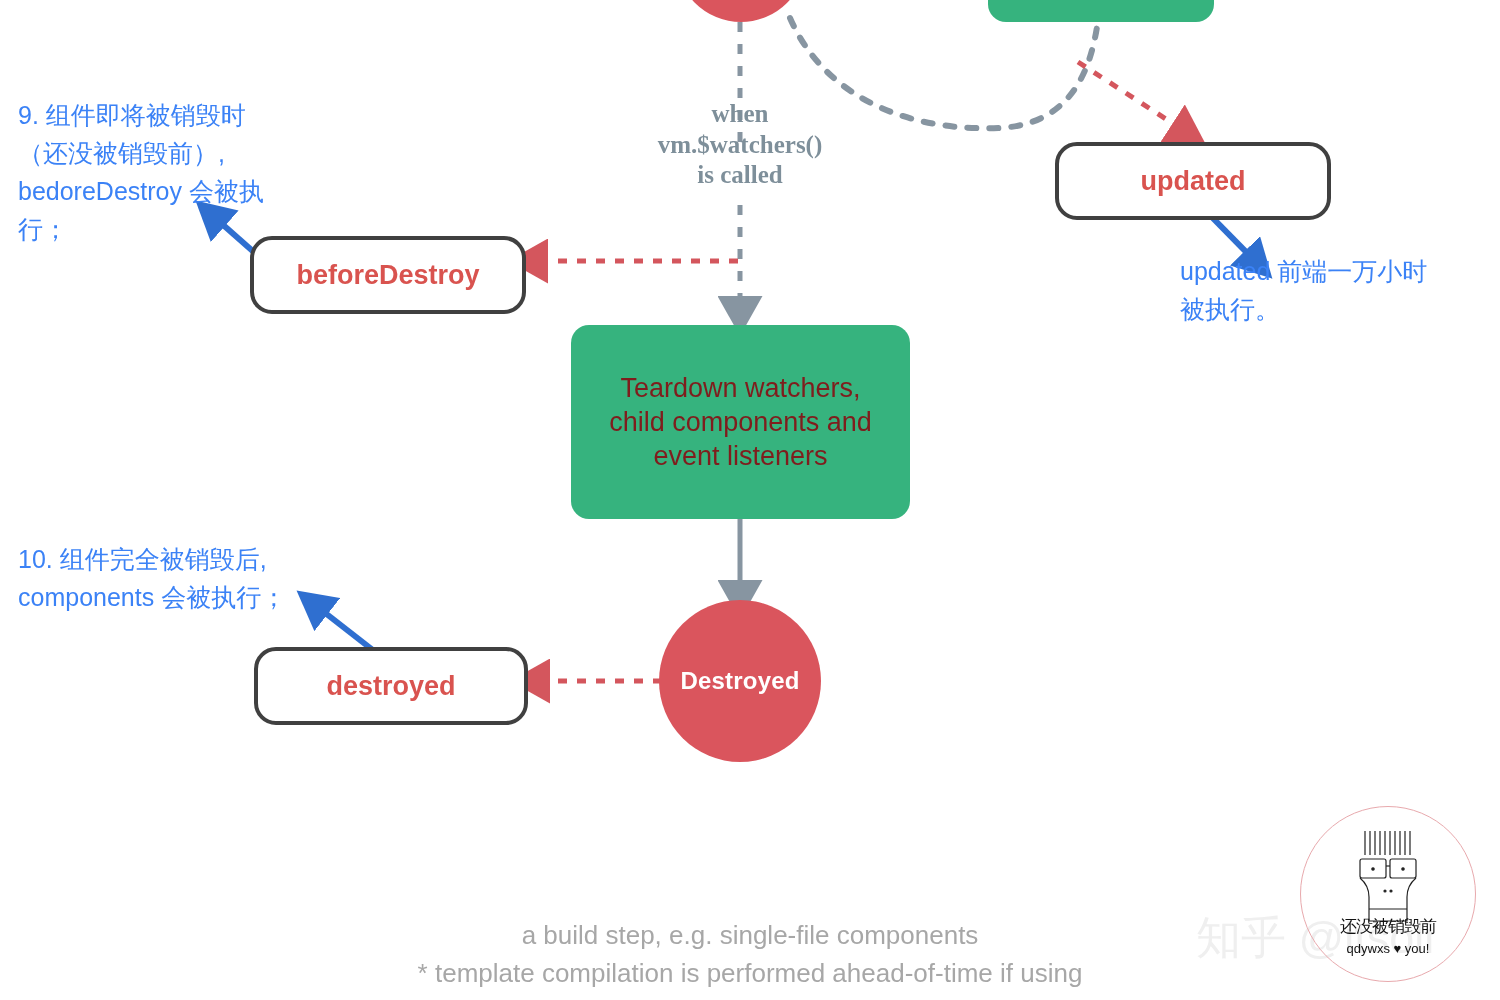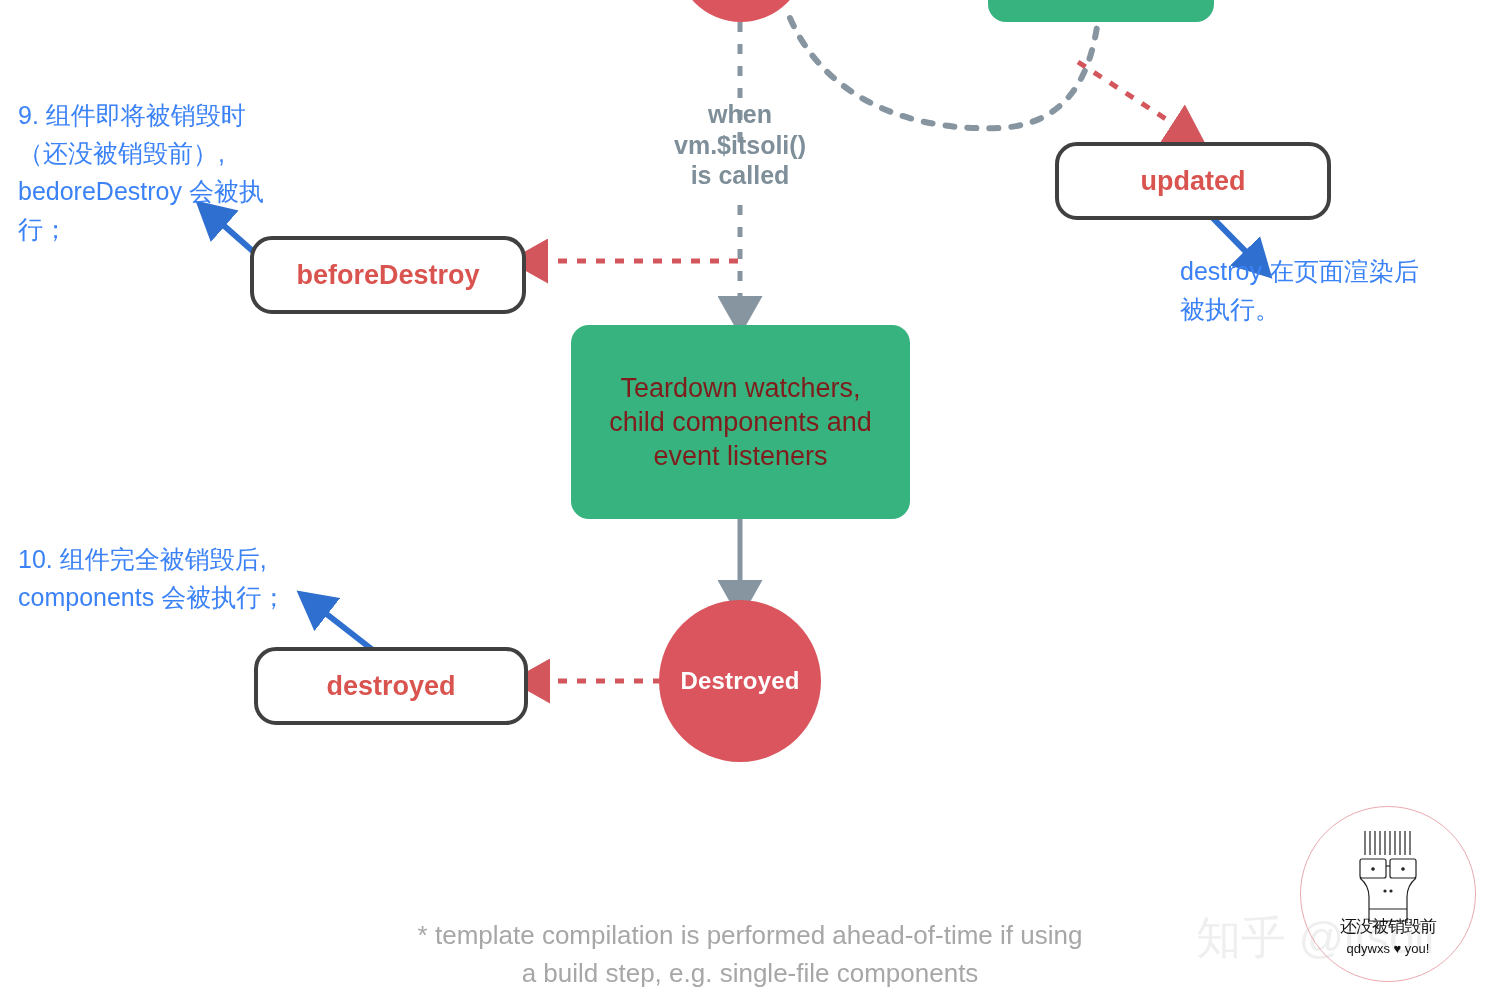--- a/index.html
+++ b/index.html
@@ -184,23 +184,23 @@
   </svg>
 
   <div class="circle-node" style="left:676px; top:-108px; width:130px; height:130px; font-size:23px;">
     <span></span>
   </div>
 
   <div class="green-node" style="left:988px; top:-96px; width:226px; height:118px; font-size:22px;">
     <span></span>
   </div>
 
-  <div class="cond-label" style="left:590px; top:99px; width:300px;">
+  <div class="cond-label" style="left:590px; top:99px; width:300px;font-family:Liberation Serif, serif;">
     <div>when</div>
-    <div>vm.$itsoli()</div>
+    <div>vm.$watchers()</div>
     <div>is called</div>
   </div>
 
   <div class="hook-pill" style="left:250px; top:236px; width:268px; height:70px; font-size:27px;">
     <span>beforeDestroy</span>
   </div>
 
   <div class="hook-pill" style="left:254px; top:647px; width:266px; height:70px; font-size:27px;">
     <span>destroyed</span>
   </div>
@@ -223,27 +223,27 @@
     <div>bedoreDestroy 会被执</div>
     <div>行；</div>
   </div>
 
   <div class="note" style="left:18px; top:540px; width:340px;">
     <div>10. 组件完全被销毁后,</div>
     <div>components 会被执行；</div>
   </div>
 
   <div class="note" style="left:1180px; top:252px; width:310px;">
-    <div>destroy 在页面渲染后</div>
+    <div>updated 前端一万小时</div>
     <div>被执行。</div>
   </div>
 
   <div class="footnote" style="top:917px;">
+    <div>a build step, e.g. single-file components</div>
     <div>* template compilation is performed ahead-of-time if using</div>
-    <div>a build step, e.g. single-file components</div>
   </div>
 
   <div class="zhihu-mark" style="left:1196px; top:908px;">知乎 @itsoli</div>
 
   <div class="brand-badge" style="left:1300px; top:806px;">
     <div class="brand-inner">
       <svg width="96" height="104" viewBox="0 0 96 104">
         <g stroke="#222" stroke-width="1.2" fill="none">
 
           <path d="M25,2 L25,26 M30,2 L30,26 M35,2 L35,26 M40,2 L40,26 M45,2 L45,26 M50,2 L50,26 M55,2 L55,26 M60,2 L60,26 M65,2 L65,26 M70,2 L70,26"></path>

